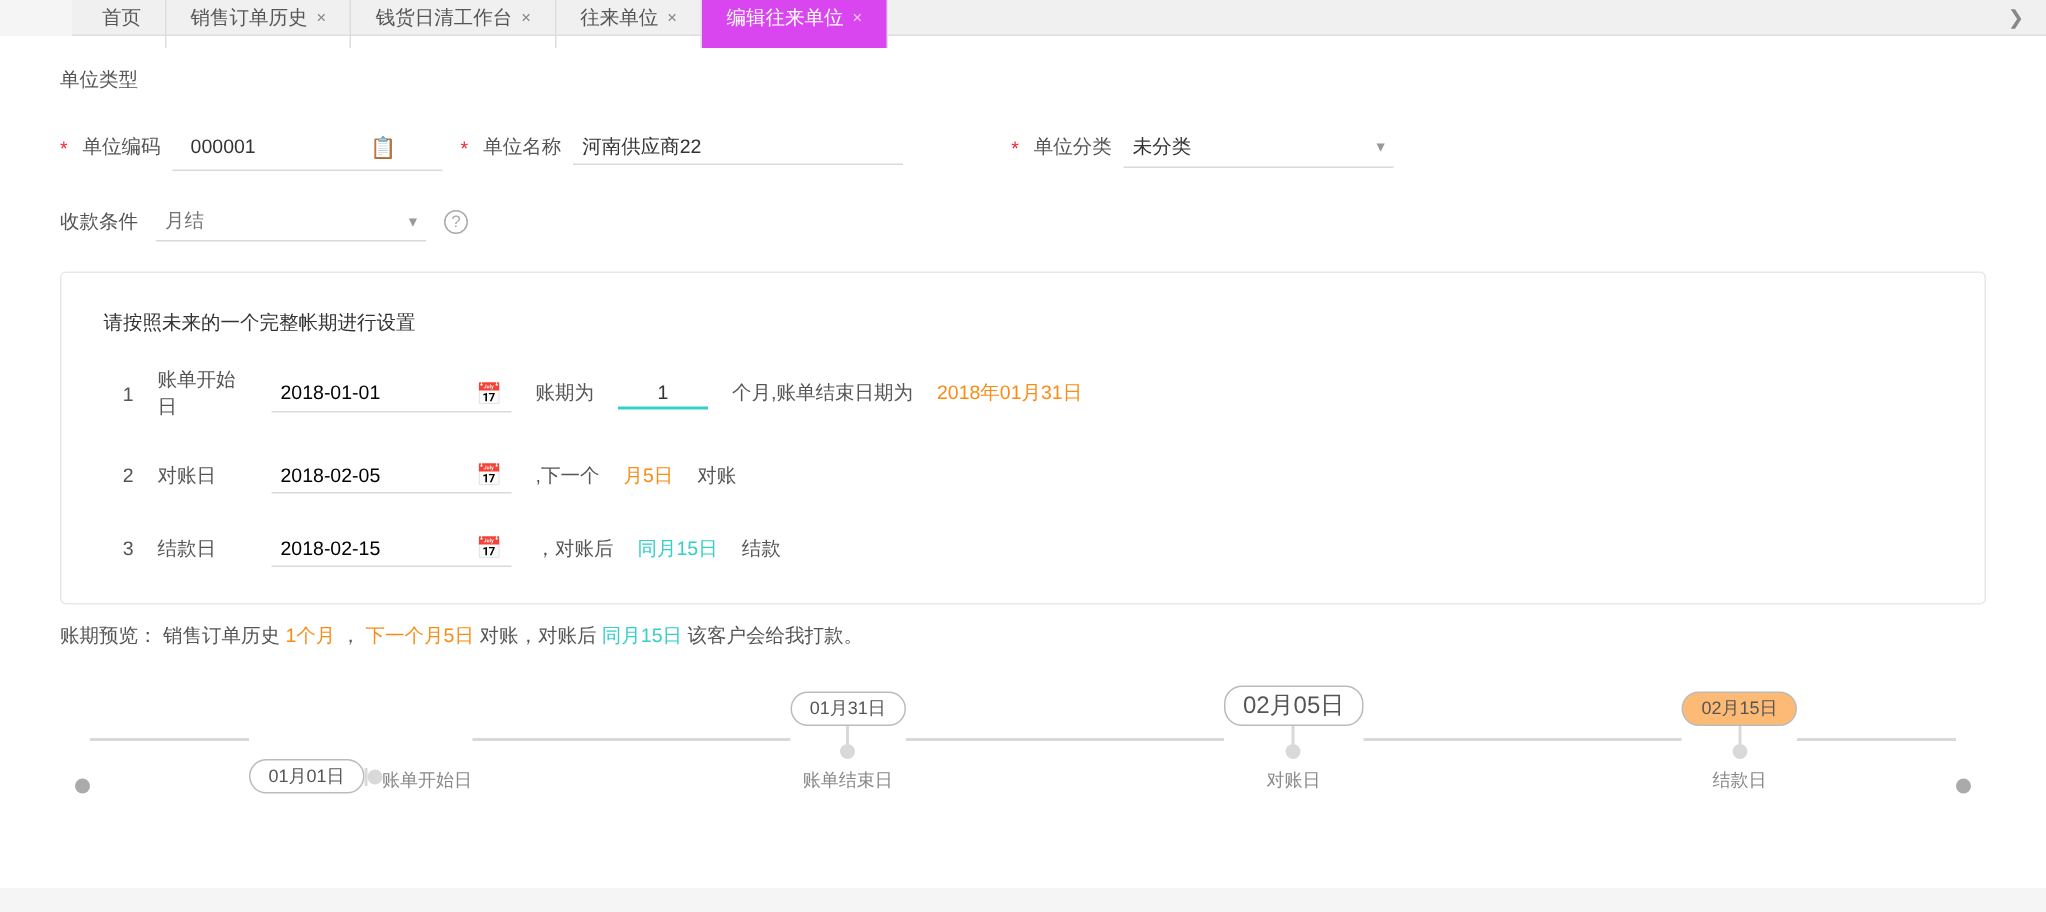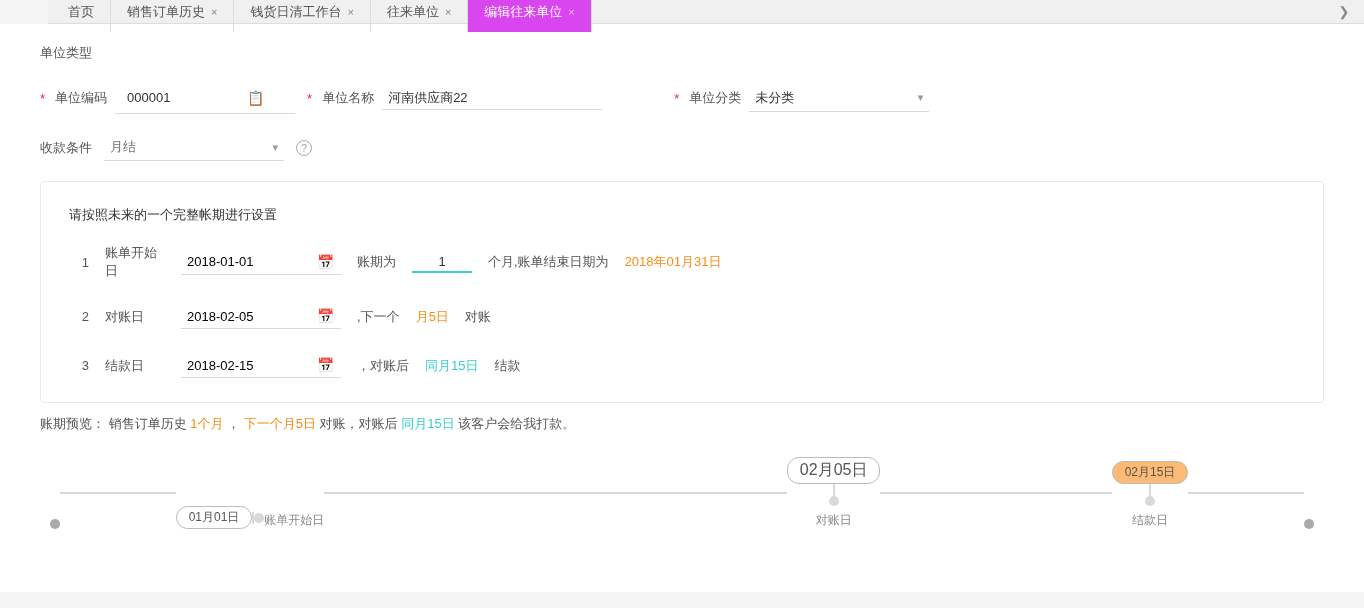--- a/index.html
+++ b/index.html
@@ -367,20 +367,26 @@
 
       <div style="display:flex;flex-direction:row;align-items:center;">
         <div style="border:1px solid #bbb;border-radius:12px;padding:2px 12px;font-size:12px;color:#555;background:#fff;white-space:nowrap;">01月01日</div>
         <div style="width:2px;height:12px;background:#d9d9d9;"></div>
         <div style="width:10px;height:10px;border-radius:50%;background:#d9d9d9;"></div>
         <div style="font-size:12px;color:#888;margin-top:6px;white-space:nowrap;">账单开始日</div>
       </div>
 
       <div style="flex:2;height:2px;background:#d9d9d9;align-self:center;"></div>
 
+      <div style="display:flex;flex-direction:column;align-items:center;">
+        <div style="border:1px solid #bbb;border-radius:12px;padding:2px 12px;font-size:12px;color:#555;background:#fff;white-space:nowrap;">01月31日</div>
+        <div style="width:2px;height:12px;background:#d9d9d9;"></div>
+        <div style="width:10px;height:10px;border-radius:50%;background:#d9d9d9;"></div>
+        <div style="font-size:12px;color:#888;margin-top:6px;white-space:nowrap;">账单结束日</div>
+      </div>
 
       <div style="flex:2;height:2px;background:#d9d9d9;align-self:center;"></div>
 
       <div style="display:flex;flex-direction:column;align-items:center;">
         <div style="border:1px solid #bbb;border-radius:12px;padding:2px 12px;font-size:16px;color:#555;background:#fff;white-space:nowrap;">02月05日</div>
         <div style="width:2px;height:12px;background:#d9d9d9;"></div>
         <div style="width:10px;height:10px;border-radius:50%;background:#d9d9d9;"></div>
         <div style="font-size:12px;color:#888;margin-top:6px;white-space:nowrap;">对账日</div>
       </div>
 

